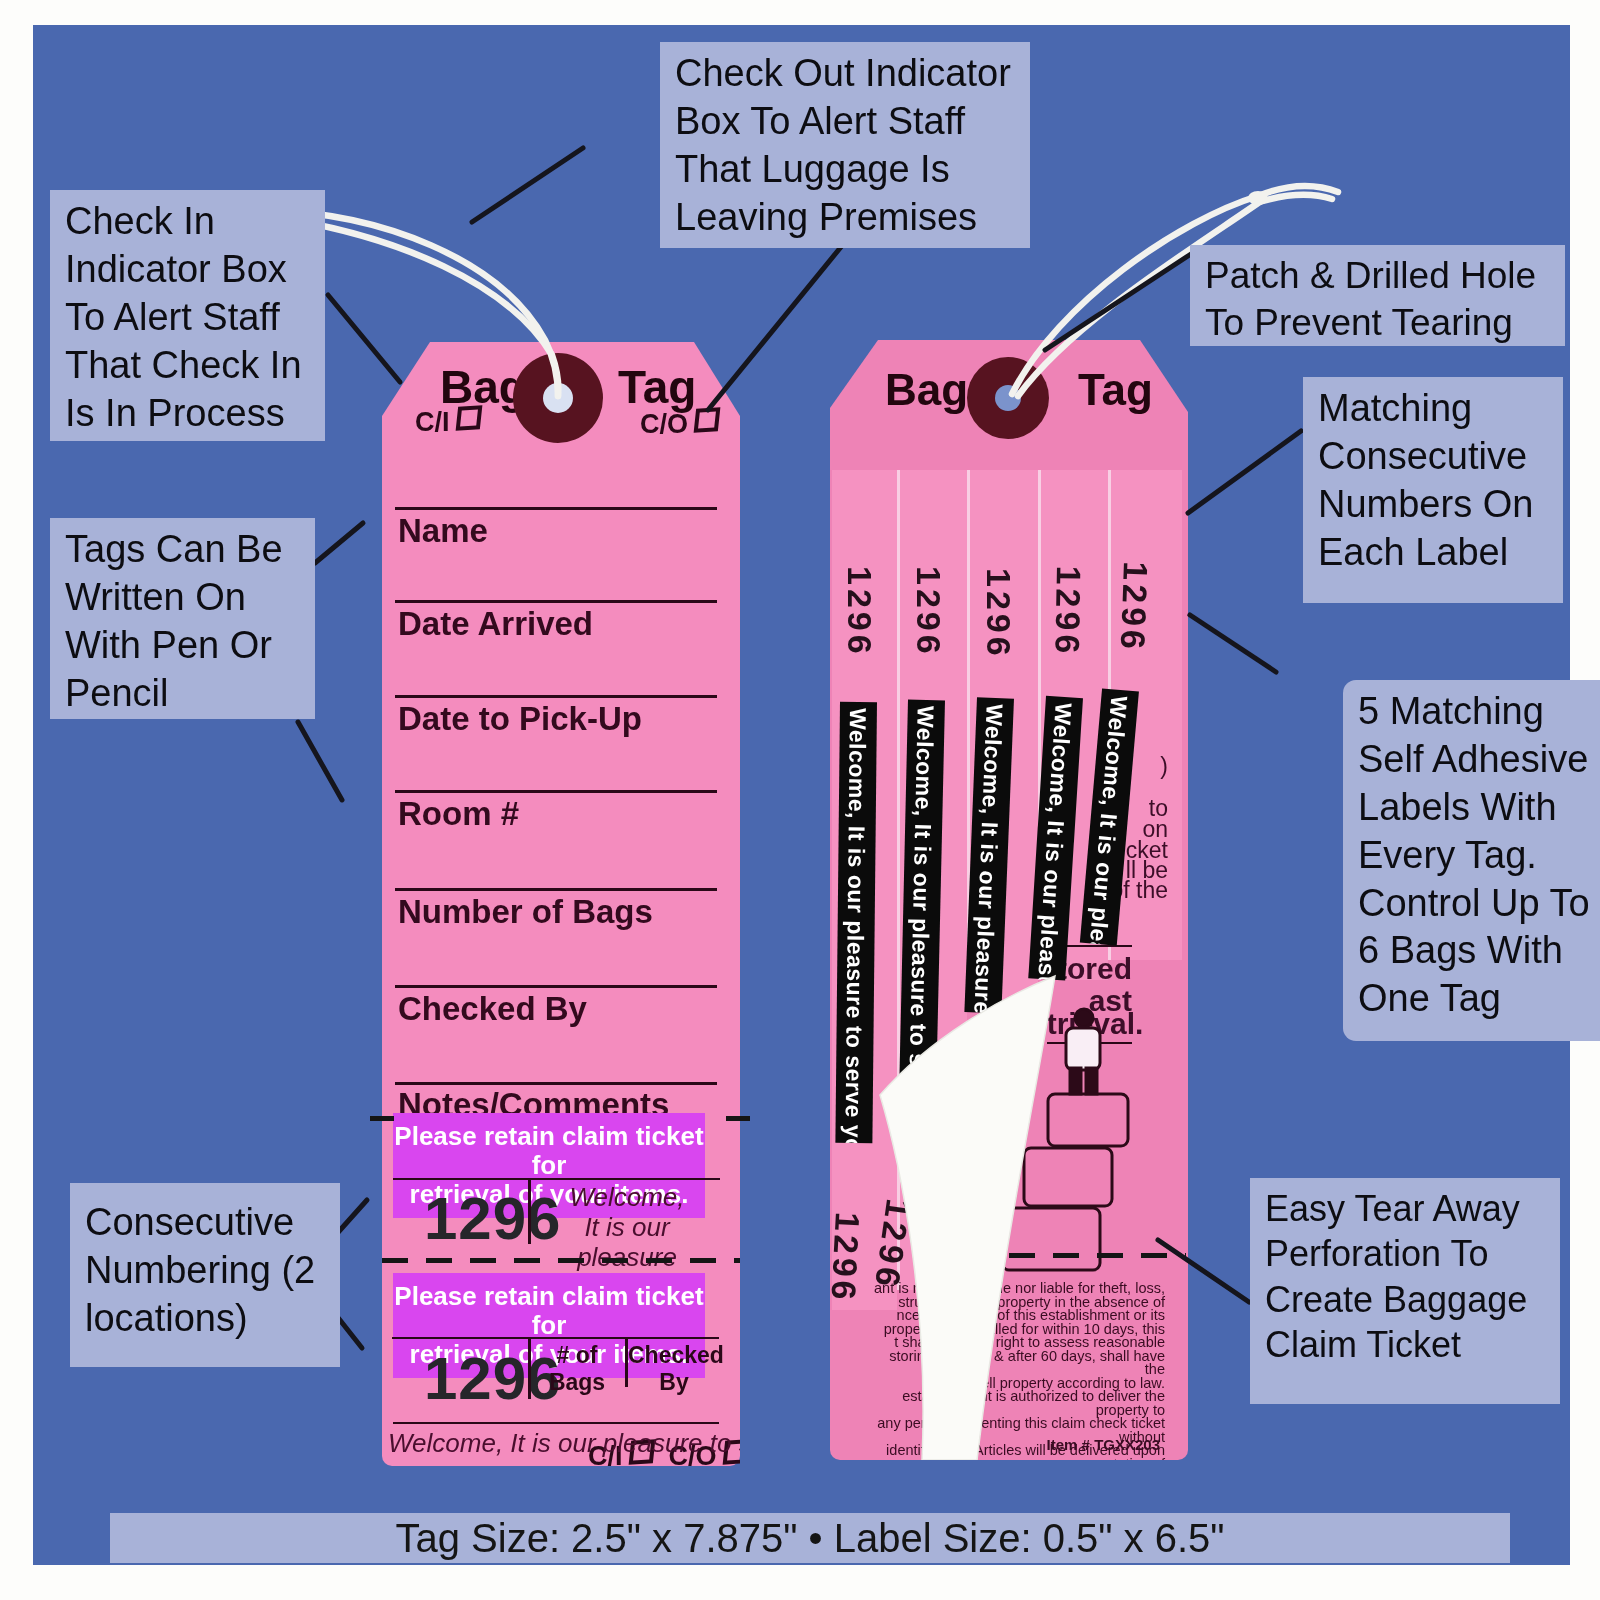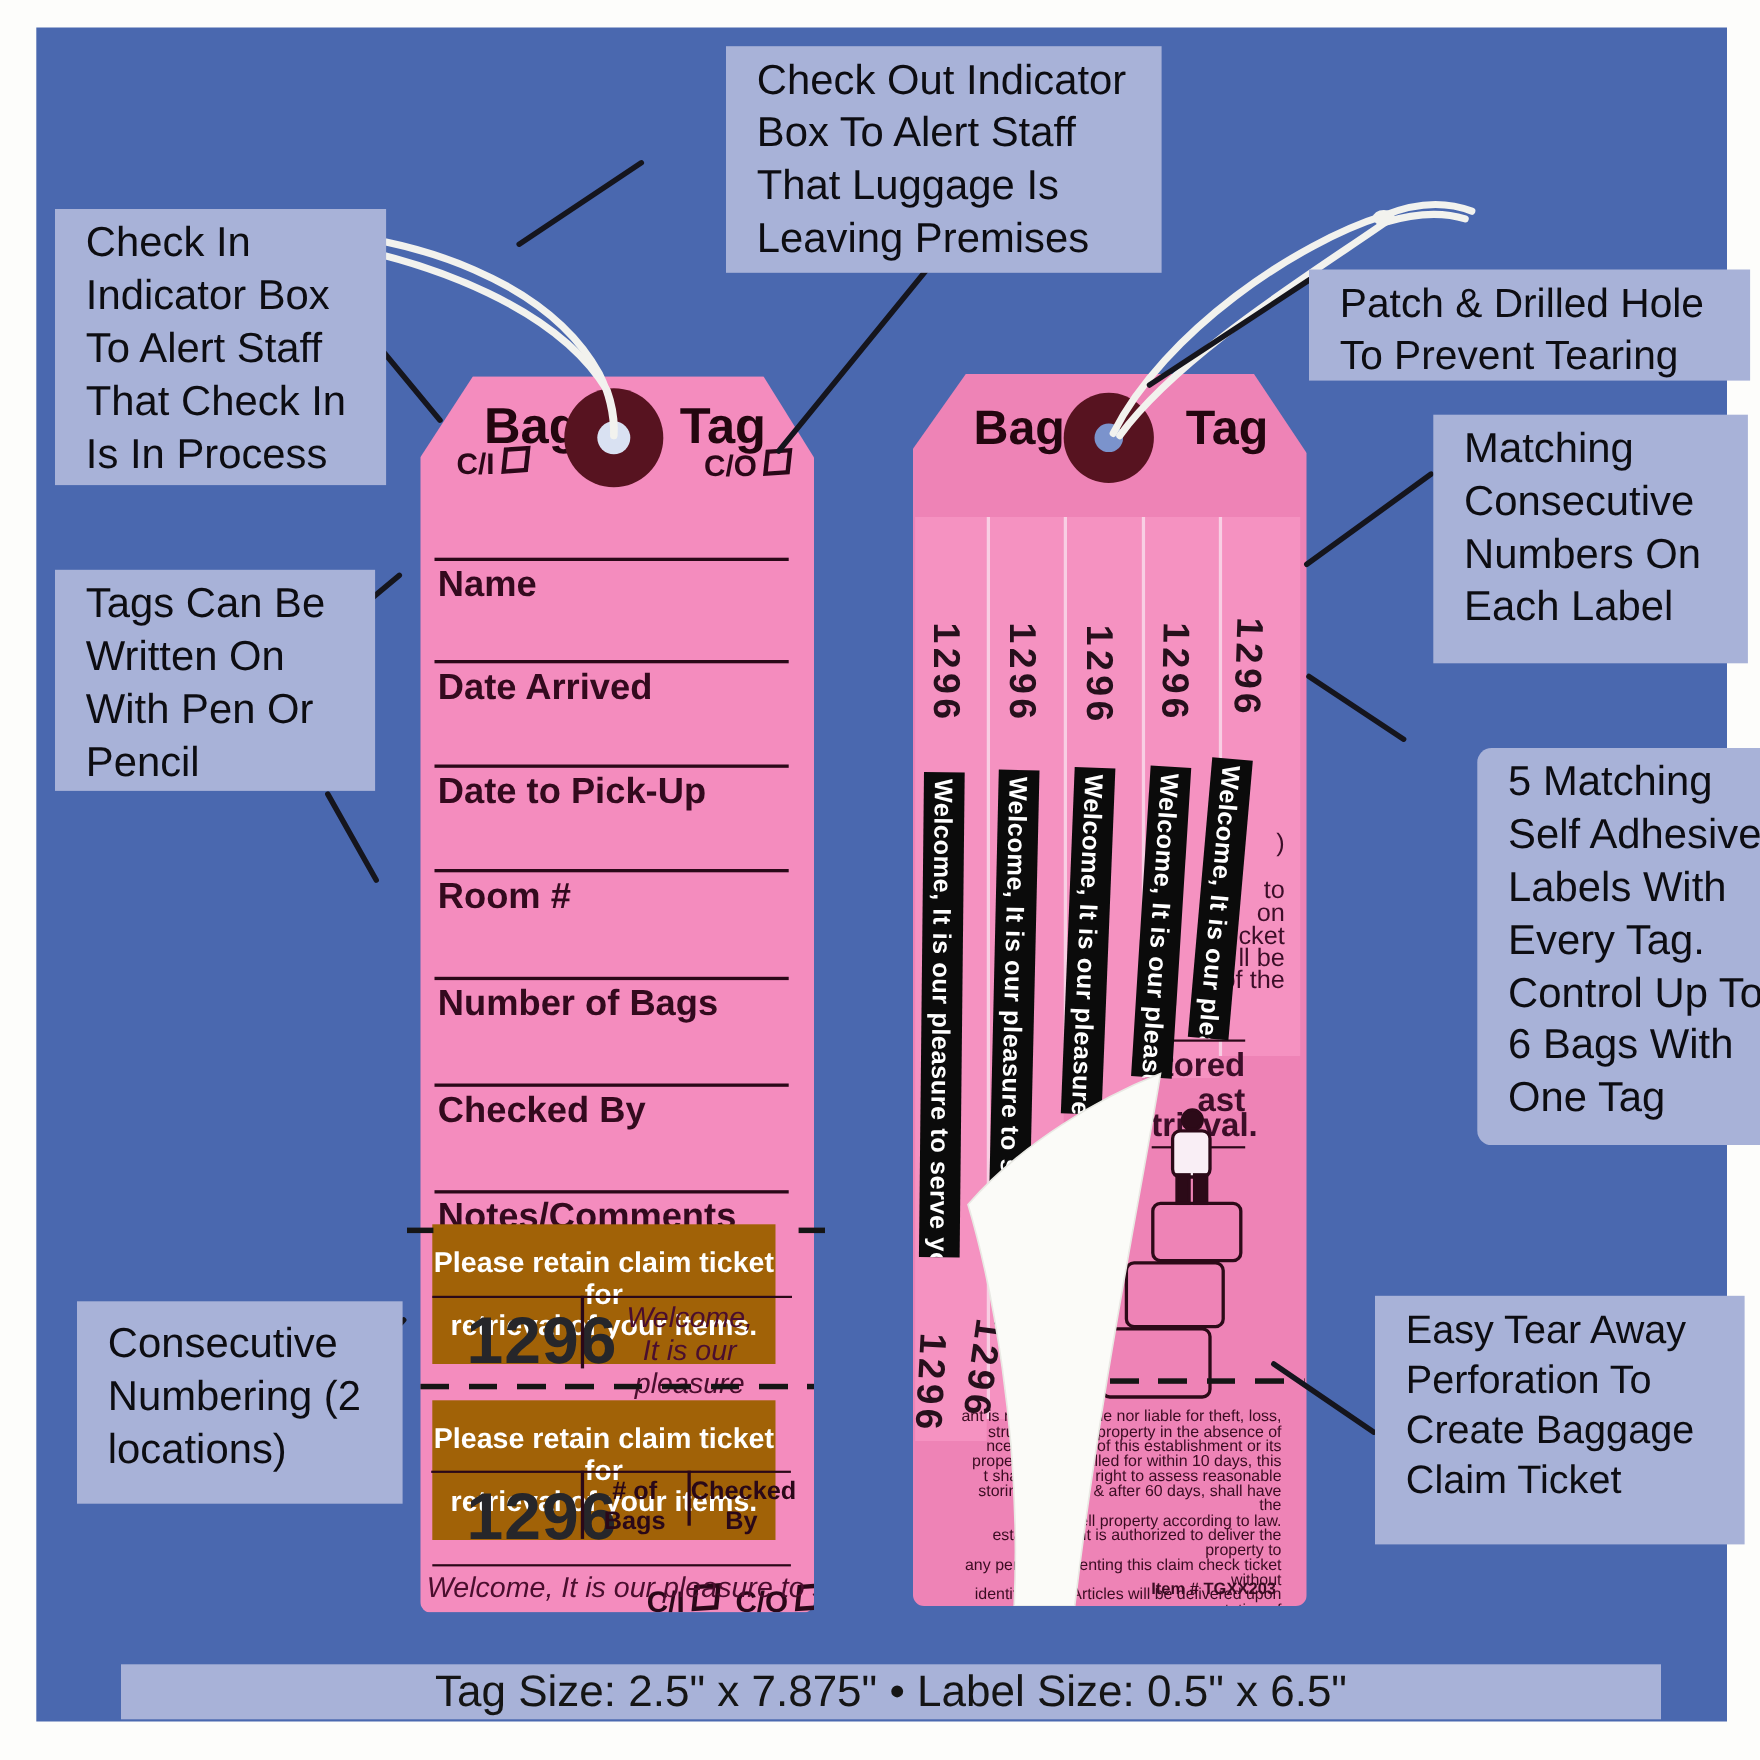--- a/index.html
+++ b/index.html
@@ -1,34 +1,34 @@
 <!DOCTYPE html>
 <html><head>
 <meta charset="utf-8">
 <style>
   html,body{margin:0;padding:0;background:#fdfdfb;width:1600px;height:1600px;
     font-family:"Liberation Sans", sans-serif;}
   .page{position:relative;width:1600px;height:1600px;overflow:hidden;background:#fdfdfb;}
   .panel{position:absolute;left:33px;top:25px;width:1537px;height:1540px;background:#4a68af;}
   .callout{position:absolute;background:#a8b2d8;color:#0d0d12;font-size:38px;line-height:1.26;
-    padding:8px 28px;z-index:6;}
+    padding:8px 15px;z-index:6;}
   .overlay{position:absolute;left:0;top:0;width:1600px;height:1600px;z-index:5;pointer-events:none;}
   .tag{position:absolute;z-index:2;border-radius:10px;}
   .tag-front{left:382px;top:342px;width:358px;height:1124px;background:#f48cbe;
     clip-path:polygon(48px 0,312px 0,358px 74px,358px 1124px,0 1124px,0 74px);}
   .tag-back{left:830px;top:340px;width:358px;height:1120px;background:#ee83b6;
     clip-path:polygon(48px 0,310px 0,358px 72px,358px 1120px,0 1120px,0 68px);overflow:hidden;}
   .ttl{position:absolute;font-weight:bold;font-size:46px;color:#23060f;}
   .ci{position:absolute;font-weight:bold;font-size:27px;color:#2a0818;white-space:nowrap;}
   .sq{display:inline-block;width:16px;height:16px;border:4px solid #2a0818;
     transform:skewX(-10deg) rotate(-4deg);margin-left:7px;vertical-align:1px;}
   .fline{position:absolute;left:13px;width:322px;border-top:3px solid #2a0818;}
   .flabel{position:absolute;left:16px;font-weight:bold;font-size:33px;color:#330a1e;}
-  .blackbox{position:absolute;left:11px;width:312px;background:#a16207;color:#ffffff;
-    font-weight:bold;font-size:26px;line-height:1.12;text-align:center;padding:20px 0;}
+  .blackbox{position:absolute;left:11px;width:312px;background:#d946ef;color:#ffffff;
+    font-weight:bold;font-size:26px;line-height:1.12;text-align:center;padding:9px 0;}
   .bignum{position:absolute;font-size:60px;font-weight:600;color:#26262a;letter-spacing:1px;}
   .vdiv{position:absolute;border-left:3px solid #2a0818;}
   .hrule{position:absolute;border-top:2px solid #2a0818;}
   .wel{position:absolute;font-style:italic;font-size:26px;color:#4a0e2e;text-align:center;line-height:1.16;}
   .dash{position:absolute;height:5px;
     background:repeating-linear-gradient(90deg,#151515 0 26px,transparent 26px 44px);}
   .colh{position:absolute;font-weight:bold;font-size:23px;color:#2a0818;text-align:center;}
   .strip{position:absolute;background:#f592c1;}
   .gap{position:absolute;width:3px;background:#f8cfe4;}
   .rv{position:absolute;transform-origin:0 0;white-space:nowrap;font-weight:600;

